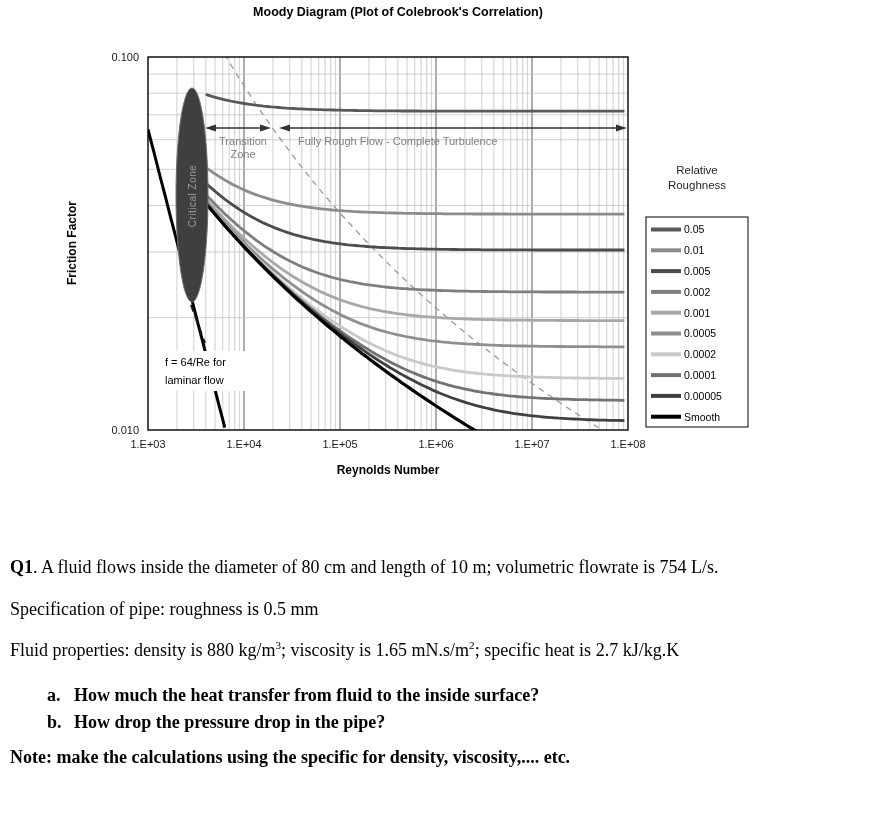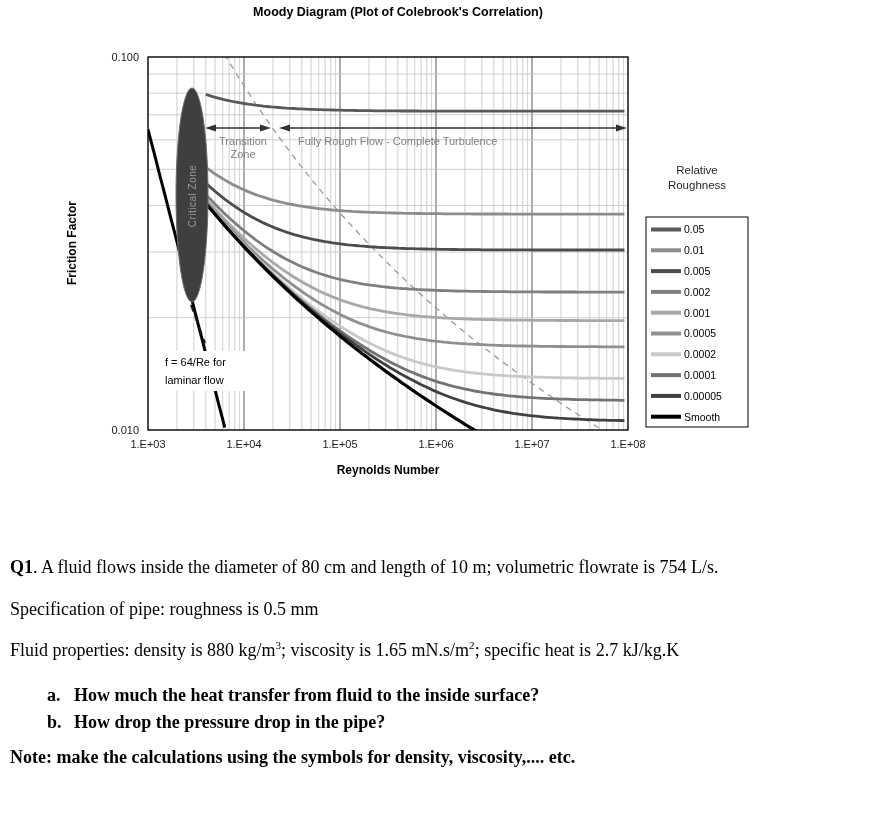--- a/index.html
+++ b/index.html
@@ -184,14 +184,14 @@
 </div>
 
 <div class="questions">
   <p><b>Q1</b><span>. A fluid flows inside the diameter of 80 cm and length of 10 m; volumetric flowrate is 754 L/s.</span></p>
   <p>Specification of pipe: roughness is 0.5 mm</p>
   <p class="fluid"><span>Fluid properties: density is 880 kg/m</span><sup>3</sup><span>; viscosity is 1.65 mN.s/m</span><sup>2</sup><span>; specific heat is 2.7 kJ/kg.K</span></p>
   <div class="list">
     <p><b class="marker">a.</b><b>How much the heat transfer from fluid to the inside surface?</b></p>
     <p><b class="marker">b.</b><b>How drop the pressure drop in the pipe?</b></p>
   </div>
-  <p class="note"><b>Note: make the calculations using the symbols for density, viscosity,.... etc.</b></p>
+  <p class="note"><b>Note: make the calculations using the specific for density, viscosity,.... etc.</b></p>
 </div>
 
 </body></html>

